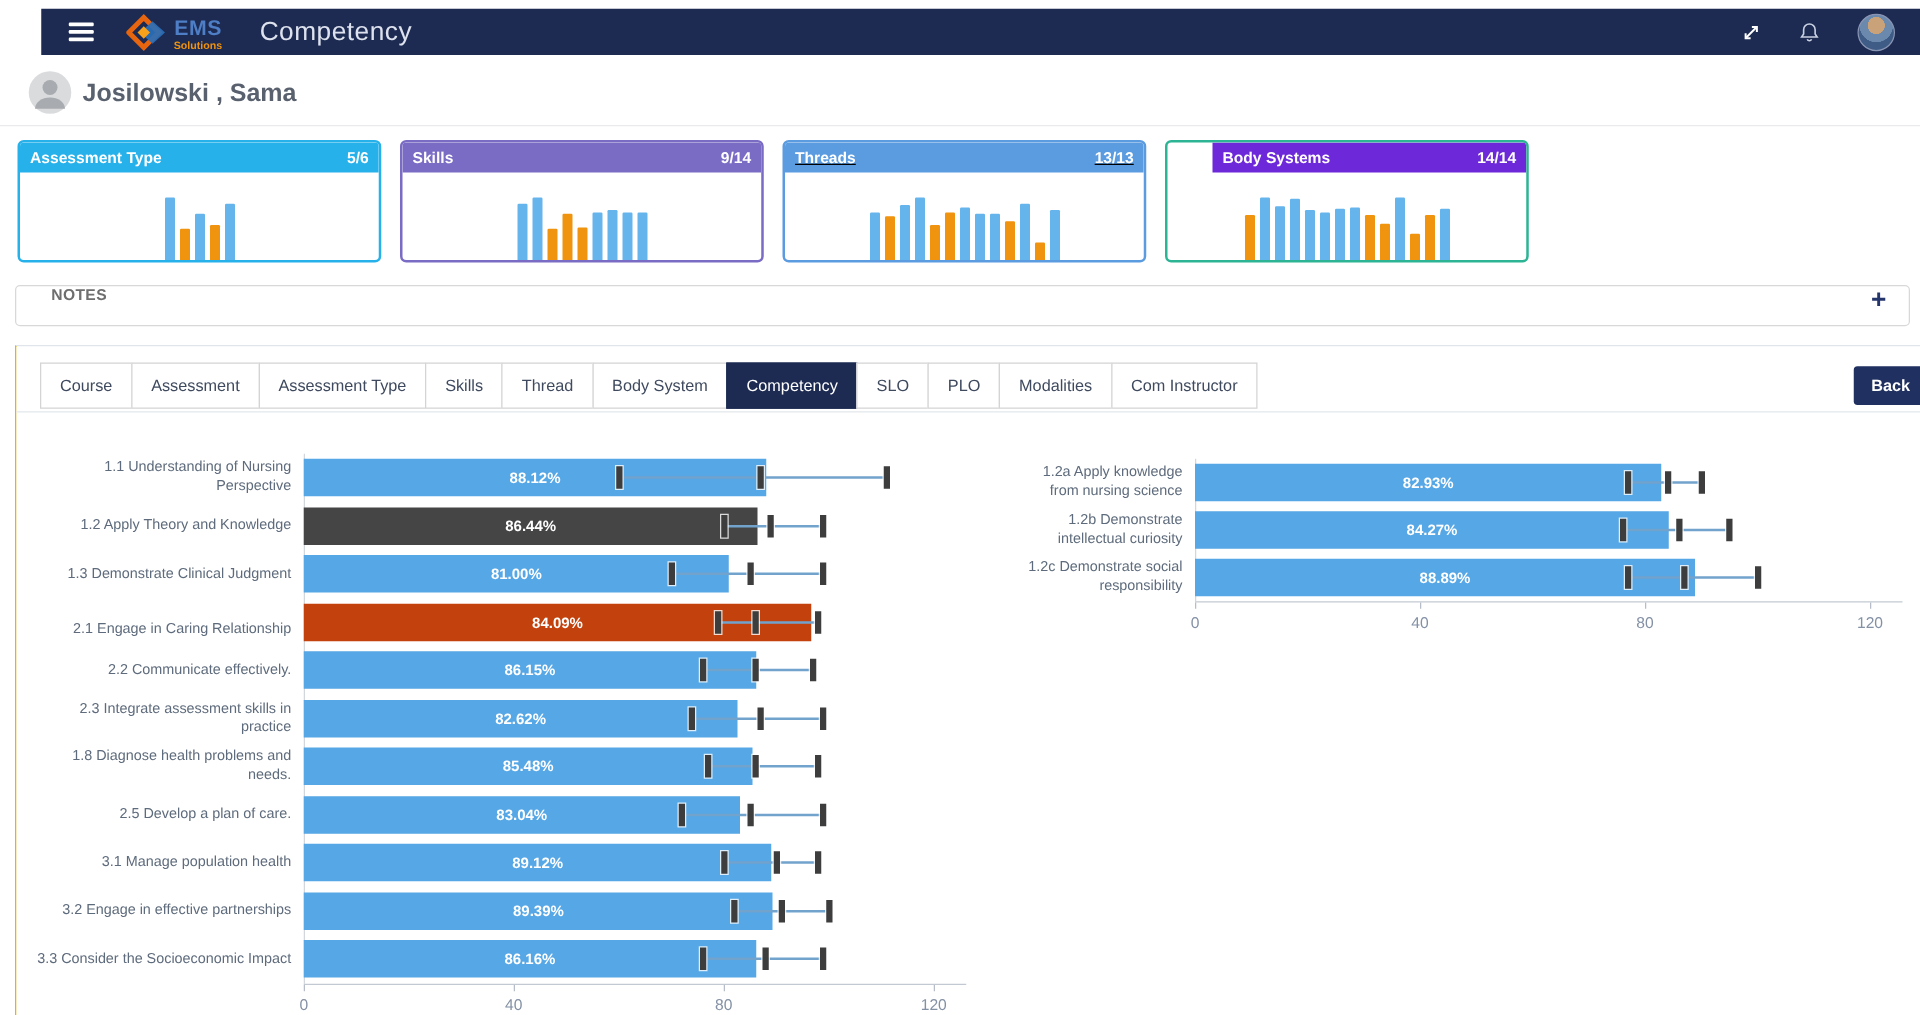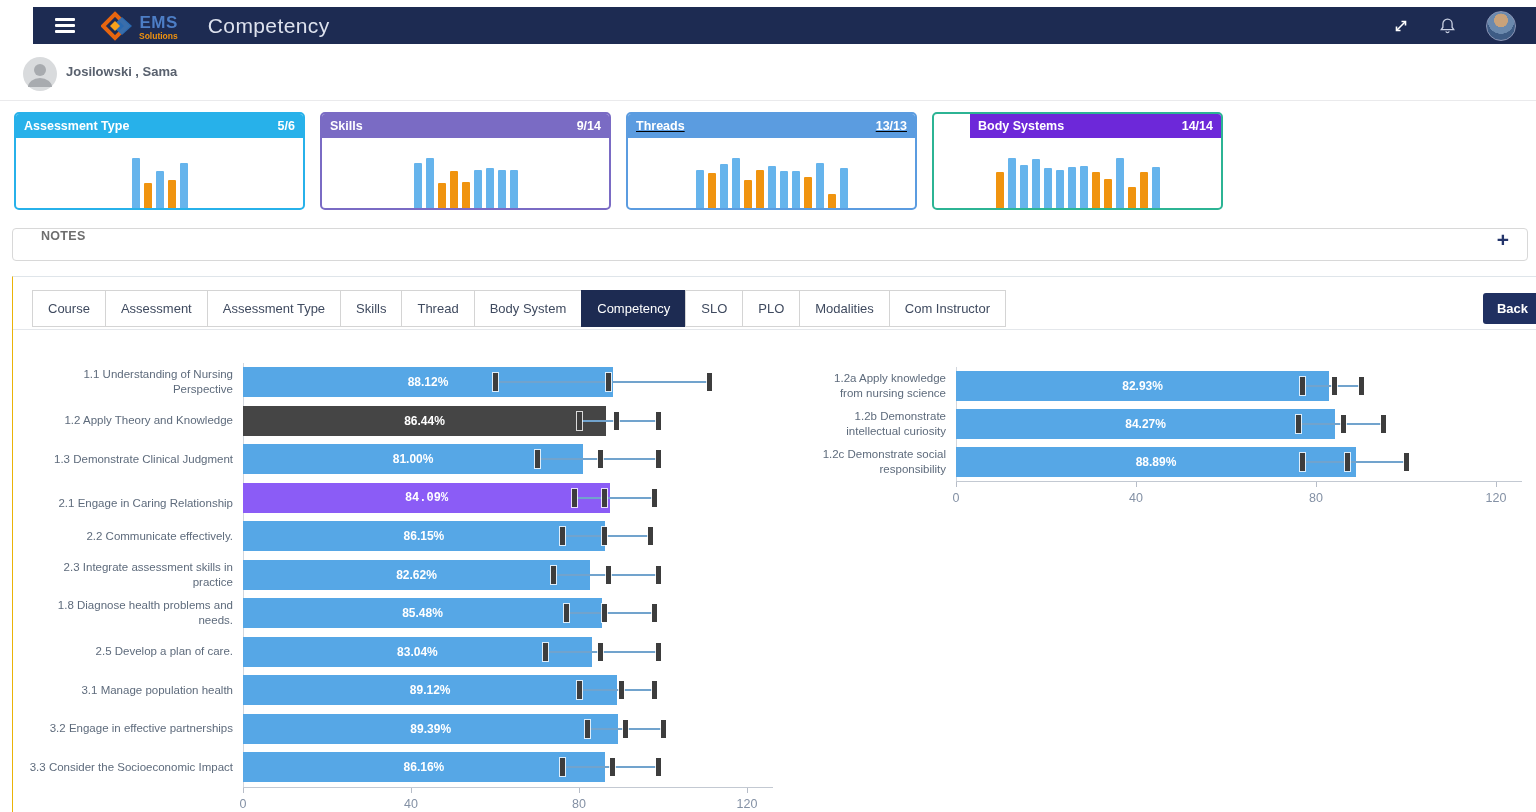--- a/index.html
+++ b/index.html
@@ -14,21 +14,21 @@
   .logo-ems { color:#4d7ec6; font-weight:bold; font-size:17px; letter-spacing:.5px; }
   .logo-sub { color:#f0920e; font-size:8.5px; font-weight:bold; margin-top:1px; }
   .app-title { color:#dde2ee; font-size:21px; font-weight:400; margin-left:30px; letter-spacing:.4px; }
   .nav-right { margin-left:auto; display:flex; align-items:center; gap:30px; margin-right:20px; }
   .nav-avatar { width:30px; height:30px; border-radius:50%; border:1px solid #8a95b5;
       background: radial-gradient(circle at 50% 30%, #c9a27a 0 28%, #6b89ad 29% 55%, #3e5c85 56% 100%); }
 
   
   .user-strip { position:absolute; left:0; top:50px; right:0; height:50px; background:#fff; }
   .user-avatar { position:absolute; left:22px; top:6px; }
-  .user-name { position:absolute; left:66px; top:14px; font-size:13px; font-weight:bold; color:#59616e; }
+  .user-name { position:absolute; left:66px; top:14px; font-size:20px; font-weight:bold; color:#59616e; }
   .divider { position:absolute; left:0; top:100px; right:0; height:1px; background:#eaeaec; }
 
   
   .cards { position:absolute; left:14px; top:112px; display:flex; gap:15px; }
   .card { width:291px; height:98px; background:#fff; border:2px solid; border-radius:5px; overflow:hidden; }
   .card-header { height:24px; display:flex; justify-content:space-between; align-items:center; padding:0 8px; color:#fff; font-size:12.5px; font-weight:bold; }
   .card-body { height:70px; display:flex; align-items:flex-end; justify-content:center; gap:4px; }
   .mini-bar { width:8px; border-radius:1px 1px 0 0; }
 
   
@@ -237,21 +237,21 @@
             </div>
             <div class="whisk-line" style="left: 294px; width: 121.8px;"></div>
             <div class="cap" style="left: 291.5px;"></div>
             <div class="cap" style="left: 354.5px;"></div>
             <div class="cap" style="left: 413.3px;"></div>
           </div>
         </div>
         <div class="chart-row" style="height: 38.5px;">
           <div class="row-label" style="width: 222px; margin-top: 12px;">2.1 Engage in Caring Relationship</div>
           <div class="row-plot">
-            <div class="bar" style="width: 367px; background: #8b5cf6; font-family: Liberation Mono, monospace;">
+            <div class="bar" style="width: 406px; background: #c2410c;">
               <span class="bar-label">84.09%</span>
             </div>
             <div class="whisk-line" style="left: 331.8px; width: 79.8px;"></div>
             <div class="cap" style="left: 329.3px;"></div>
             <div class="cap" style="left: 358.7px;"></div>
             <div class="cap" style="left: 409.1px;"></div>
           </div>
         </div>
         <div class="chart-row" style="height: 38.5px;">
           <div class="row-label" style="width: 222px;">2.2 Communicate effectively.</div>

